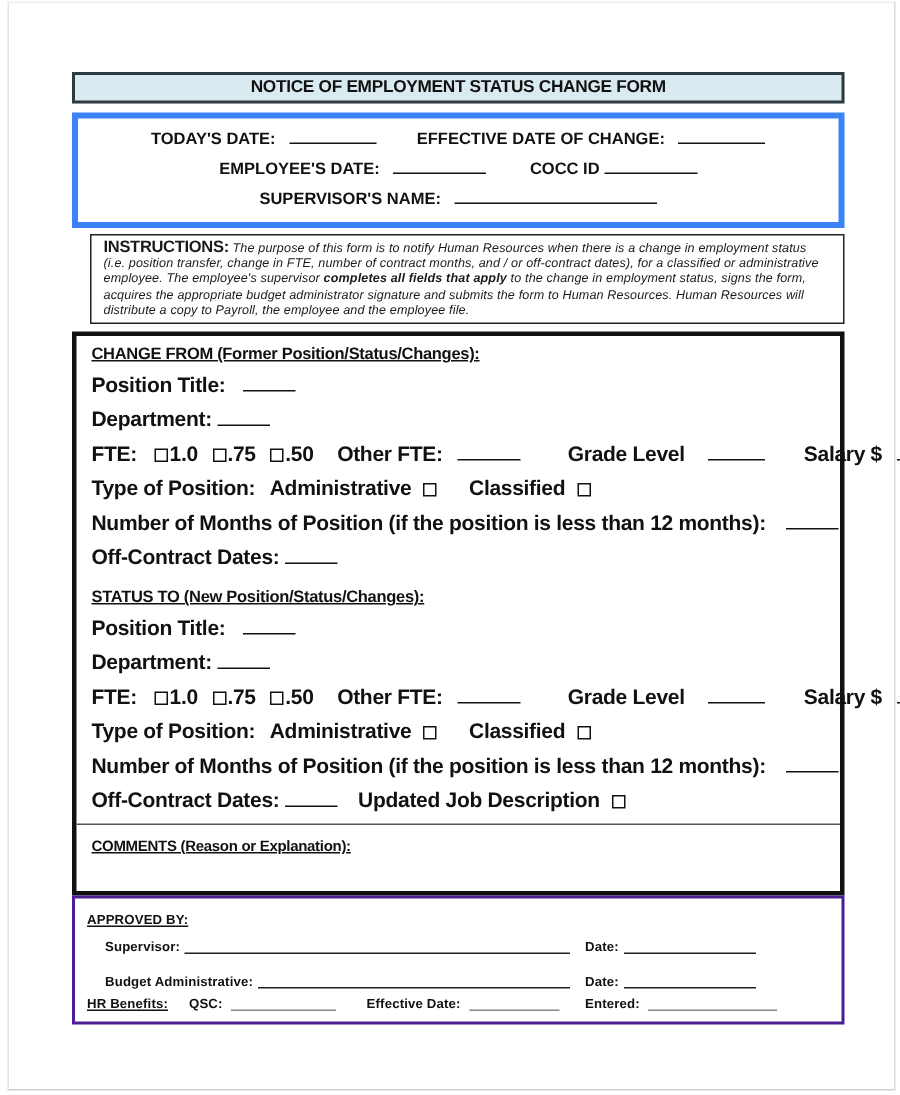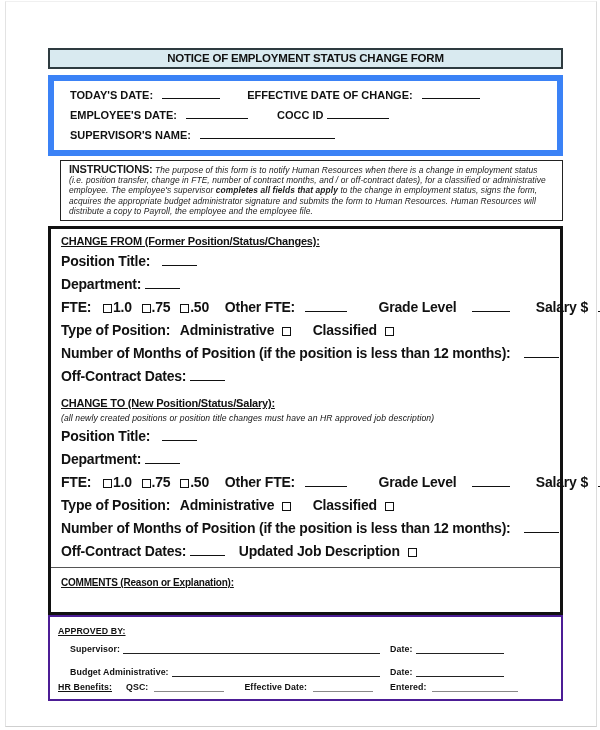--- a/index.html
+++ b/index.html
@@ -18,21 +18,21 @@
   .content { position:absolute; left:48px; top:48px; width:515px; }
 
   
   .titlebar {
     height:21px; border:2px solid #2e3b40; background:#d9eaf0;
     text-align:center; font-weight:bold; font-size:11.5px; line-height:17px;
     letter-spacing:-0.2px;
   }
 
   
-  .box1 { margin-top:6px; border:6px solid #3b82f6; padding:4px 16px 5px; }
+  .box1 { margin-top:6px; border:4px solid #3b82f6; padding:4px 16px 5px;text-align:center; }
   .box1 .row { height:20px; line-height:20px; font-weight:bold; font-size:11px; white-space:nowrap; }
 
   .instrbox {
     margin-top:4px; border:1px solid #222; padding:3px 8px 4px;
     font-size:8.4px; font-style:italic; line-height:10.2px; color:#1a1a1a;
     letter-spacing:0.1px;
     margin-left:12px;
   }
   .instrbox .instr-label { font-style:normal; font-weight:bold; font-size:11px; letter-spacing:-0.2px; }
   .instrbox b { font-style:italic; }
@@ -138,22 +138,21 @@
       <span>Number of Months of Position (if the position is less than 12 months):</span>
       <span class="blank w35 ml10"></span>
     </div>
     <div class="frow">
       <span>Off-Contract Dates:</span>
       <span class="blank w35"></span>
     </div>
 
     <div class="sec-gap"></div>
 
-    <div class="sec-heading">CHANGE TO (New Position/Status/Salary):</div>
-    <div class="note">(all newly created positions or position title changes must have an HR approved job description)</div>
+    <div class="sec-heading">STATUS TO (New Position/Status/Changes):</div>
     <div class="frow">
       <span>Position Title:</span>
       <span class="blank w35 ml8"></span>
     </div>
     <div class="frow">
       <span>Department:</span>
       <span class="blank w35"></span>
     </div>
     <div class="frow">
       <span>FTE:</span>

